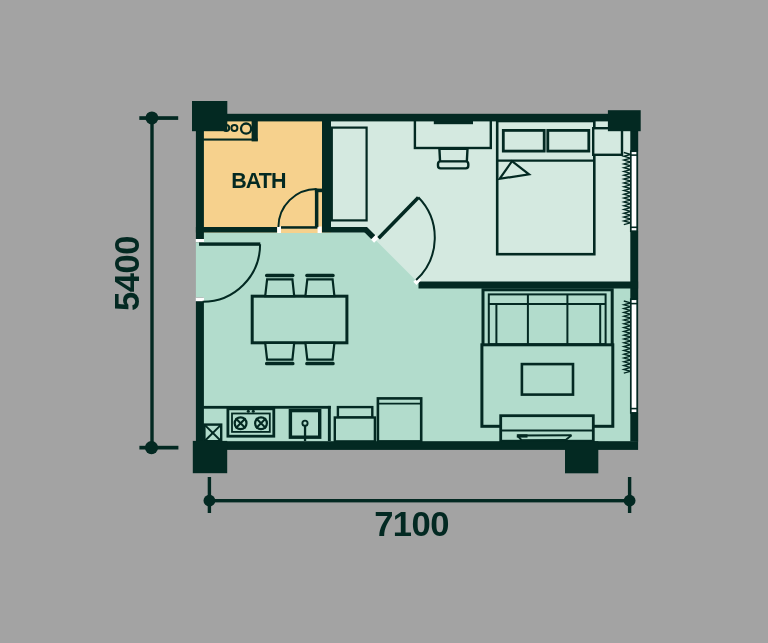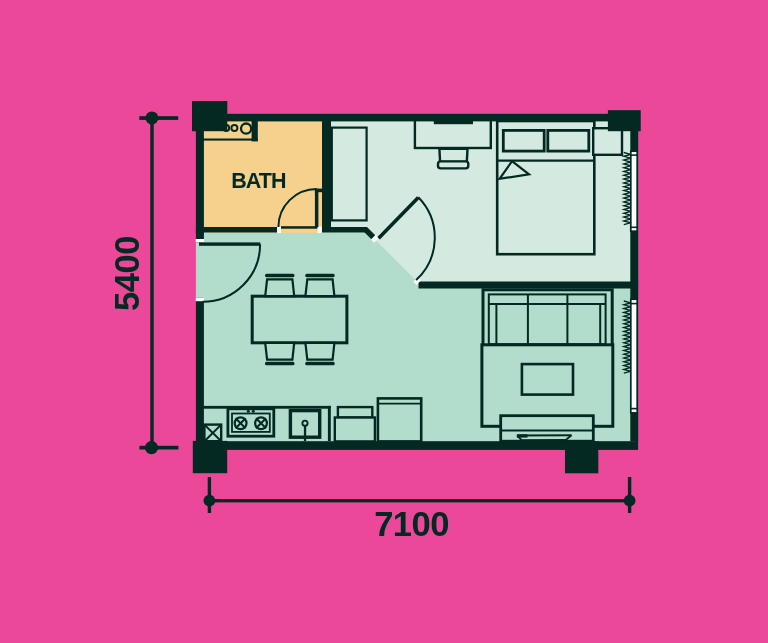--- a/index.html
+++ b/index.html
@@ -1,16 +1,16 @@
 <!DOCTYPE html>
 <html><head>
 <meta charset="utf-8">
 <style>
   html, body { margin: 0; padding: 0; background: #000000; }
-  #stage { position: relative; width: 768px; height: 643px; background: #ec4899; overflow: hidden; }
+  #stage { position: relative; width: 768px; height: 643px; background: #a3a3a3; overflow: hidden; }
   svg { display: block; }
 </style>
 </head>
 <body>
 
 <div id="stage">
 <svg width="768" height="643" viewBox="0 0 768 643" shape-rendering="auto">
 
 <rect x="203.0" y="118.0" width="431.0" height="172.0" fill="#d4e9e0"></rect>
 

